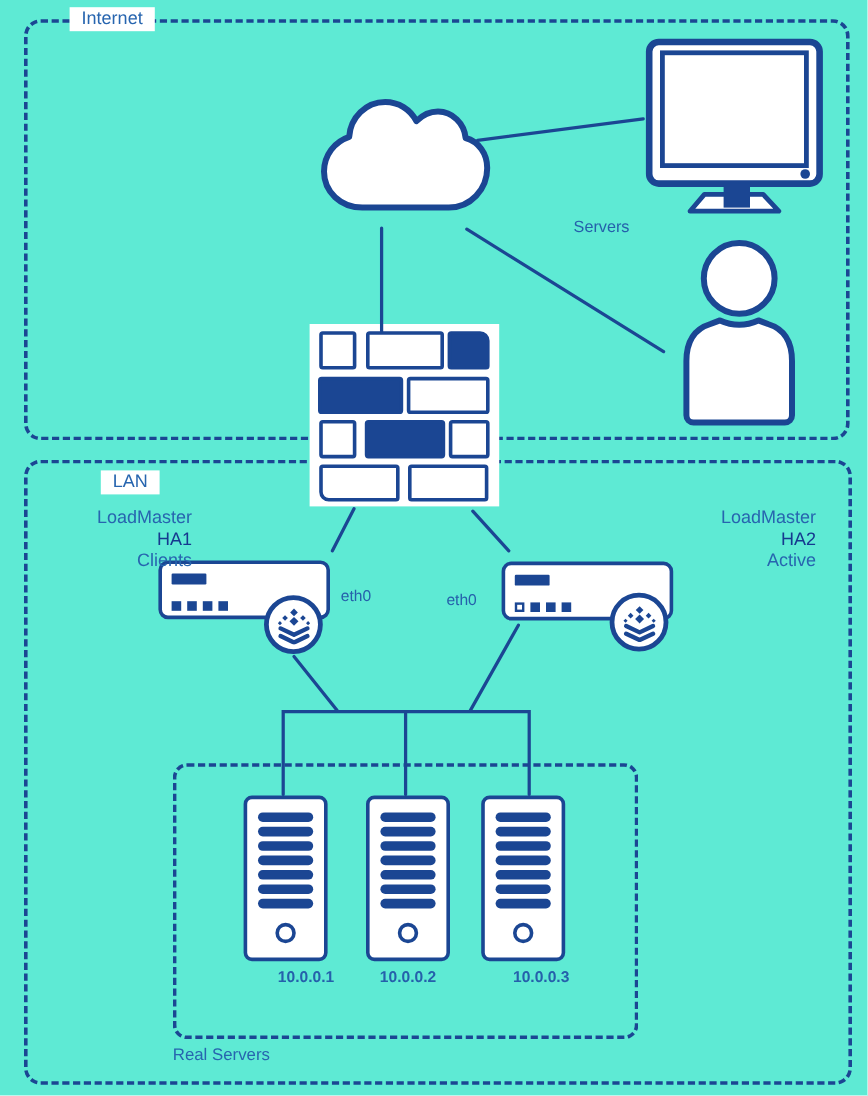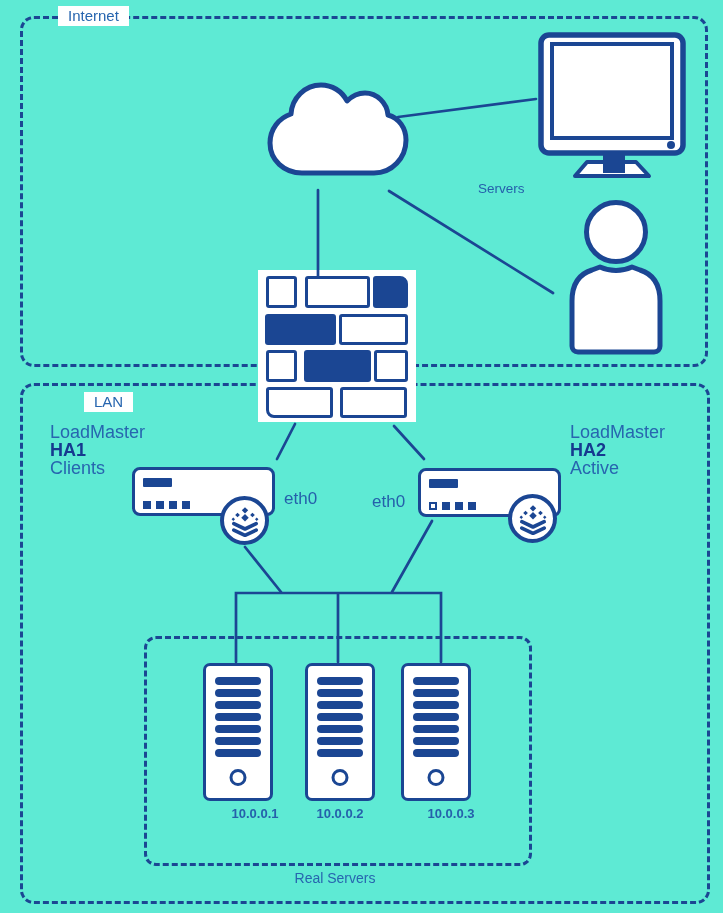--- a/index.html
+++ b/index.html
@@ -28,25 +28,25 @@
     border-radius:50%;background:#fff;z-index:5;display:flex;align-items:center;justify-content:center;}
   
   .server{position:absolute;box-sizing:border-box;width:70px;height:138px;top:663px;
     border:3.5px solid #1b4693;border-radius:7px;background:#fff;z-index:4;padding:11px 9px 0 9px;}
   .server .slot{height:8px;background:#1b4693;border-radius:4px;margin-bottom:4px;}
   .server .power{position:absolute;left:50%;bottom:12px;transform:translateX(-50%);
     width:17px;height:17px;box-sizing:border-box;border:3.5px solid #1b4693;border-radius:50%;background:#fff;}
   .ip-label{position:absolute;top:806px;width:70px;text-align:center;font-size:13px;font-weight:600;
     color:#2560ab;z-index:6;}
   
-  .lm-label{position:absolute;width:110px;text-align:left;font-size:18px;line-height:18px;z-index:6;}
+  .lm-label{position:absolute;width:110px;text-align:right;font-size:15px;line-height:18px;z-index:6;}
   .lm-label .ttl,.lm-label .st{color:#2765af;}
-  .lm-label .nm{font-weight:bold;color:#16398f;}
-  .small-label{position:absolute;font-size:17px;color:#2560ab;z-index:6;white-space:nowrap;}
-  .rs-label{position:absolute;left:144px;top:870px;width:382px;text-align:center;font-size:14px;
+  .lm-label .nm{font-weight:normal;color:#16398f;}
+  .small-label{position:absolute;font-size:13px;color:#2560ab;z-index:6;white-space:nowrap;}
+  .rs-label{position:absolute;left:144px;top:870px;width:382px;text-align:left;font-size:14px;
     color:#2765af;z-index:6;}
 </style>
 </head>
 <body>
 
 <div id="canvas">
 
   <div class="zone" style="left:20px;top:16px;width:682px;height:345px;"></div>
   <div class="zone" style="left:20px;top:383px;width:684px;height:515px;"></div>
   <div class="zone" style="left:144px;top:636px;width:382px;height:224px;border-radius:12px;"></div>

